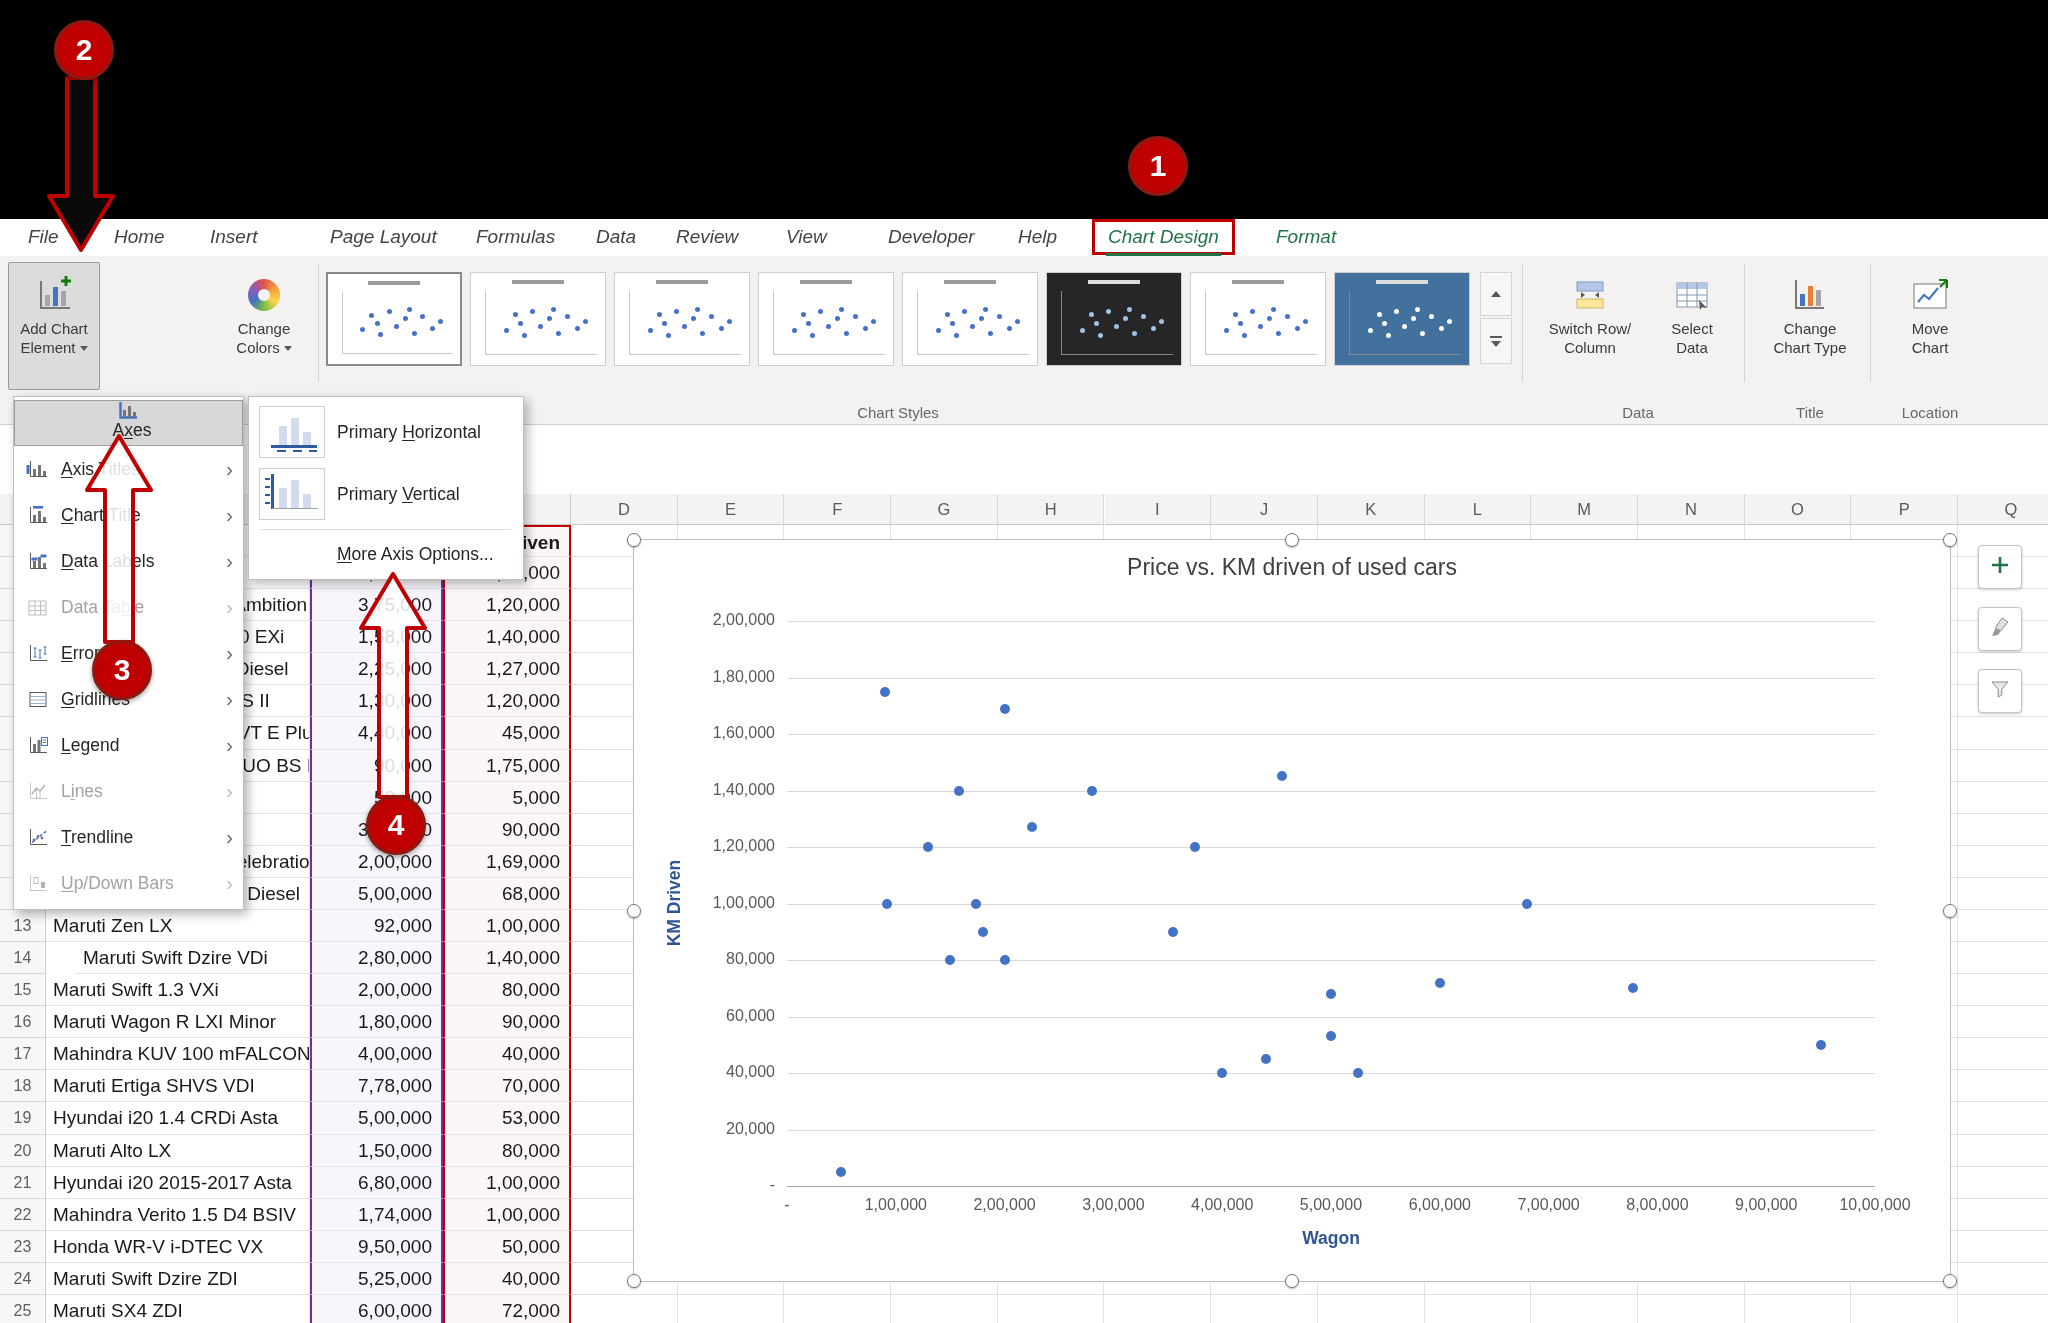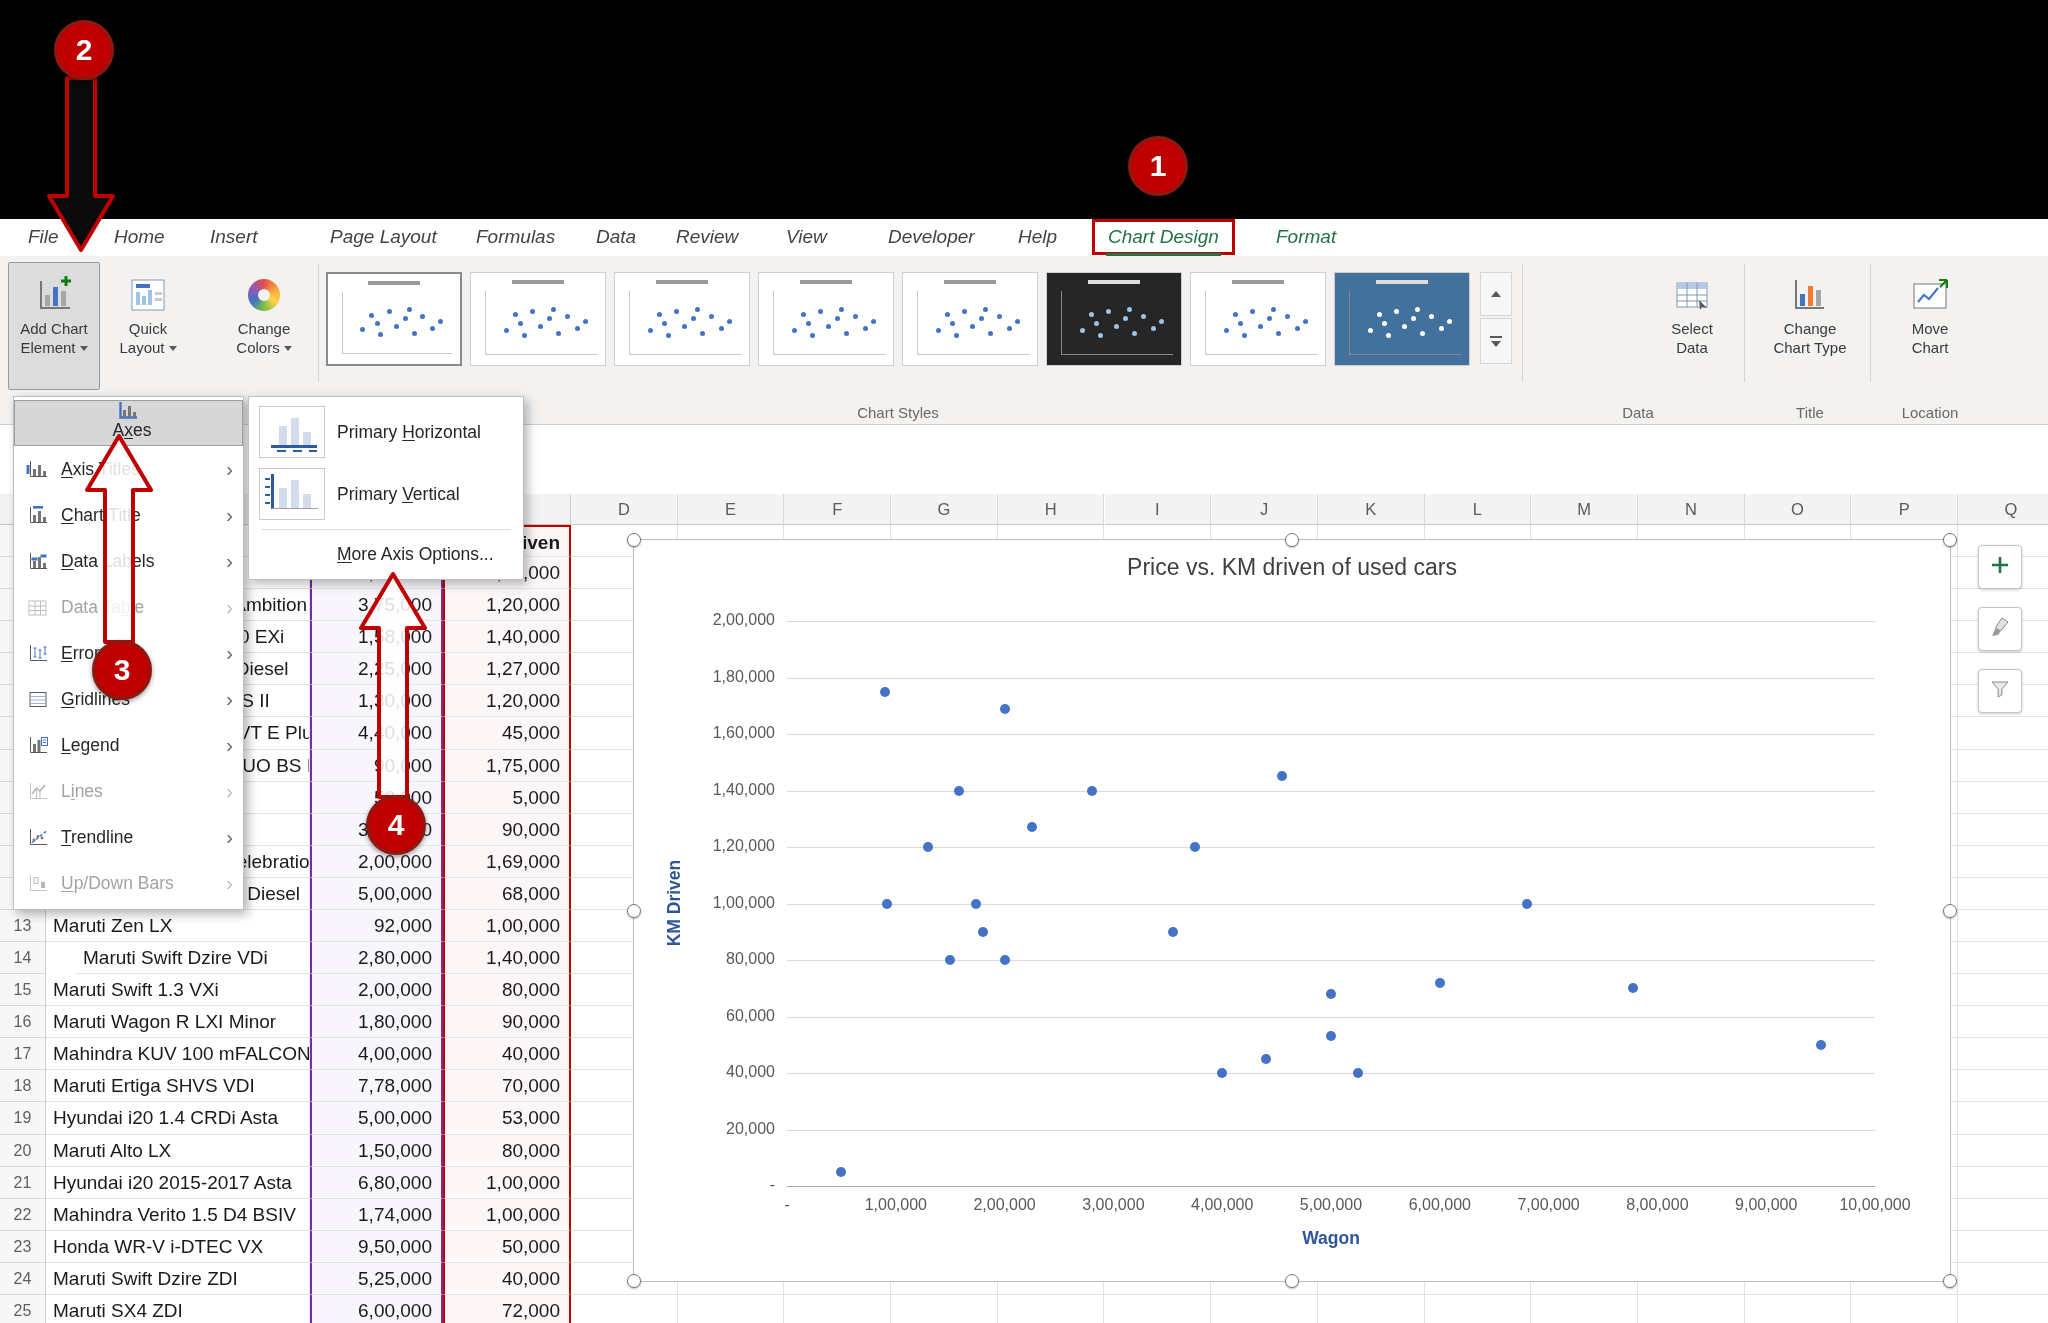--- a/index.html
+++ b/index.html
@@ -126,38 +126,20 @@
             <rect x="26" y="15" width="5" height="15" fill="#a6a6a6"></rect>
             <path d="M26 5h10M31 0v10" stroke="#107c10" stroke-width="3"></path>
           </svg>
       </span>
       <span class="bline">Add Chart</span>
       <span class="bline">
           <span>Element</span>
           <span class="caret"></span>
         </span>
     </div>
-    <div class="bigbtn" style="left:104px;width:88px;">
-      <span class="bicon">
-        <svg width="38" height="38" viewBox="0 0 38 38">
-            <rect x="3" y="4" width="32" height="30" fill="#fff" stroke="#8496b0"></rect>
-            <rect x="7" y="8" width="14" height="4" fill="#4472c4"></rect>
-            <rect x="7" y="16" width="4" height="13" fill="#9dc3e6"></rect>
-            <rect x="13" y="20" width="4" height="9" fill="#9dc3e6"></rect>
-            <rect x="19" y="14" width="4" height="15" fill="#9dc3e6"></rect>
-            <rect x="26" y="16" width="7" height="3" fill="#c9c9c9"></rect>
-            <rect x="26" y="22" width="7" height="3" fill="#c9c9c9"></rect>
-          </svg>
-      </span>
-      <span class="bline">Quick</span>
-      <span class="bline">
-          <span>Layout</span>
-          <span class="caret"></span>
-        </span>
-    </div>
     <div class="bigbtn" style="left:214px;width:100px;">
       <span class="bicon">
         <span style="display:block;width:32px;height:32px;border-radius:50%;background:conic-gradient(#e2504c,#f2a33a,#ffd24c,#7bc043,#4472c4,#8e5bb5,#e2504c);position:relative;">
             <span style="position:absolute;left:10px;top:10px;width:12px;height:12px;border-radius:50%;background:#f3f2f1;"></span>
           </span>
       </span>
       <span class="bline">Change</span>
       <span class="bline">
           <span>Colors</span>
           <span class="caret"></span>
@@ -305,20 +287,32 @@
       </div>
     <div class="scrollbtn" style="top:16px">
         <span class="tri up"></span>
       </div>
     <div class="scrollbtn" style="top:62px;height:46px">
         <span class="sbar"></span>
         <span class="tri down"></span>
       </div>
     <div class="vsep" style="left:1522px"></div>
 
+    <div class="bigbtn" style="left:1538px;width:104px;">
+      <span class="bicon">
+        <svg width="38" height="38" viewBox="0 0 38 38">
+            <rect x="6" y="6" width="26" height="9" fill="#b4c7e7" stroke="#7f9ac4"></rect>
+            <rect x="6" y="23" width="26" height="9" fill="#ffe699" stroke="#cbb766"></rect>
+            <path d="M14 19l-4-3v6z" fill="#595959"></path>
+            <path d="M24 19l4-3v6z" fill="#595959"></path>
+          </svg>
+      </span>
+      <span class="bline">Switch Row/</span>
+      <span class="bline">Column</span>
+    </div>
     <div class="bigbtn" style="left:1648px;width:88px;">
       <span class="bicon">
         <svg width="38" height="38" viewBox="0 0 38 38">
             <rect x="4" y="7" width="30" height="24" fill="#fff" stroke="#8496b0"></rect>
             <rect x="4" y="7" width="30" height="6" fill="#b4c7e7"></rect>
             <path d="M4 19h30M4 25h30M14 7v24M24 7v24" stroke="#8496b0"></path>
             <path d="M26 24l8 8-5-1-2 3z" fill="#595959"></path>
           </svg>
       </span>
       <span class="bline">Select</span>

